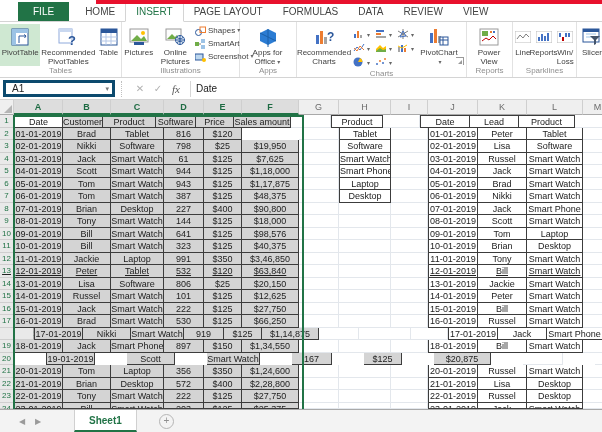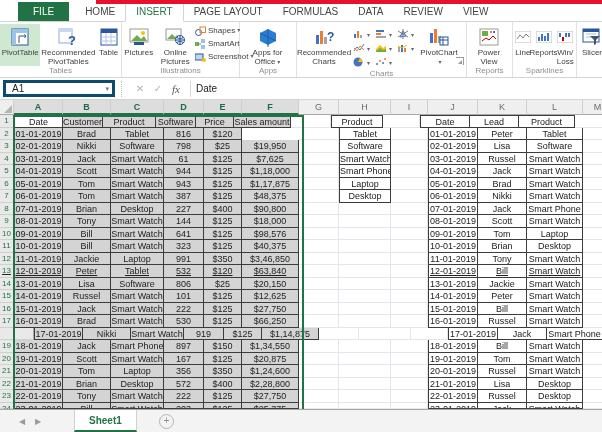--- a/index.html
+++ b/index.html
@@ -691,21 +691,21 @@
       <div class="cell t1" style="width: 38px; line-height: 12px;">$150</div>
       <div class="cell t1" style="width: 57px; line-height: 12px;">$1,34,550</div>
       <div class="cell gc" style="width: 40px; line-height: 12px;"></div>
       <div class="cell gc" style="width: 52px; line-height: 12px;"></div>
       <div class="cell gc" style="width: 37px; line-height: 12px;"></div>
       <div class="cell t2 bl" style="width: 50px; line-height: 12px;">18-01-2019</div>
       <div class="cell t2" style="width: 49px; line-height: 12px;">Bill</div>
       <div class="cell t2" style="width: 56px; line-height: 12px;">Smart Watch</div>
       <div class="cell gc" style="width: 30px; line-height: 12px;"></div>
     </div>
-    <div class="grow" style="height: 12.5px;">
+    <div class="grow" style="height: 12.5px; gap: 32px;">
       <div class="rnum" style="line-height: 12.5px;">20</div>
       <div class="cell t1 bl" style="width: 49px; line-height: 12px;">19-01-2019</div>
       <div class="cell t1" style="width: 48px; line-height: 12px;">Scott</div>
       <div class="cell t1" style="width: 53px; line-height: 12px;">Smart Watch</div>
       <div class="cell t1" style="width: 40px; line-height: 12px;">167</div>
       <div class="cell t1" style="width: 38px; line-height: 12px;">$125</div>
       <div class="cell t1" style="width: 57px; line-height: 12px;">$20,875</div>
       <div class="cell gc" style="width: 40px; line-height: 12px;"></div>
       <div class="cell gc" style="width: 52px; line-height: 12px;"></div>
       <div class="cell gc" style="width: 37px; line-height: 12px;"></div>

